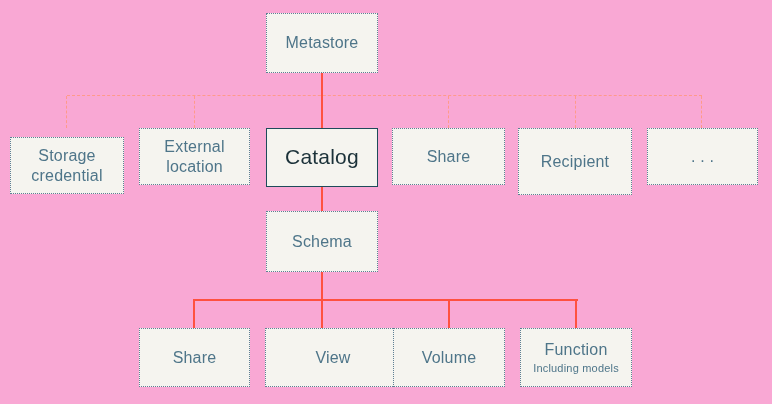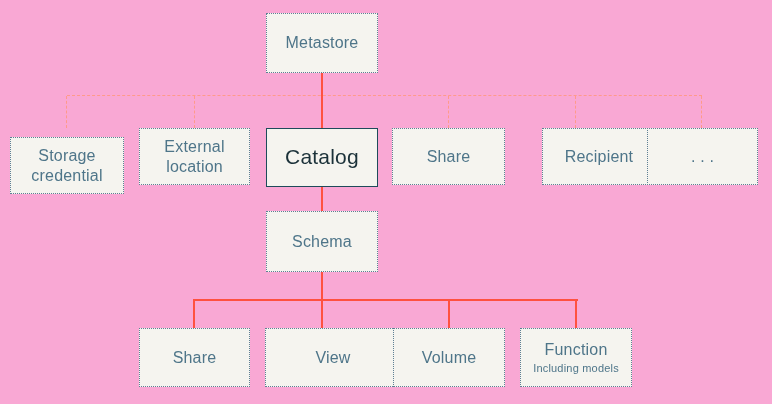--- a/index.html
+++ b/index.html
@@ -59,21 +59,21 @@
   </div>
   <div class="node" style="left:139px;top:128px;width:111px;height:57px;">
     <span>External location</span>
   </div>
   <div class="node highlight" style="left:266px;top:128px;width:112px;height:59px;">
     <span>Catalog</span>
   </div>
   <div class="node" style="left:392px;top:128px;width:113px;height:57px;">
     <span>Share</span>
   </div>
-  <div class="node" style="left:542px;top:128px;width:114px;height:57px;">
+  <div class="node" style="left:518px;top:128px;width:114px;height:67px;">
     <span>Recipient</span>
   </div>
   <div class="node" style="left:647px;top:128px;width:111px;height:57px;">
     <span>. . .</span>
   </div>
 
   <div class="node" style="left:266px;top:211px;width:112px;height:61px;">
     <span>Schema</span>
   </div>
 

